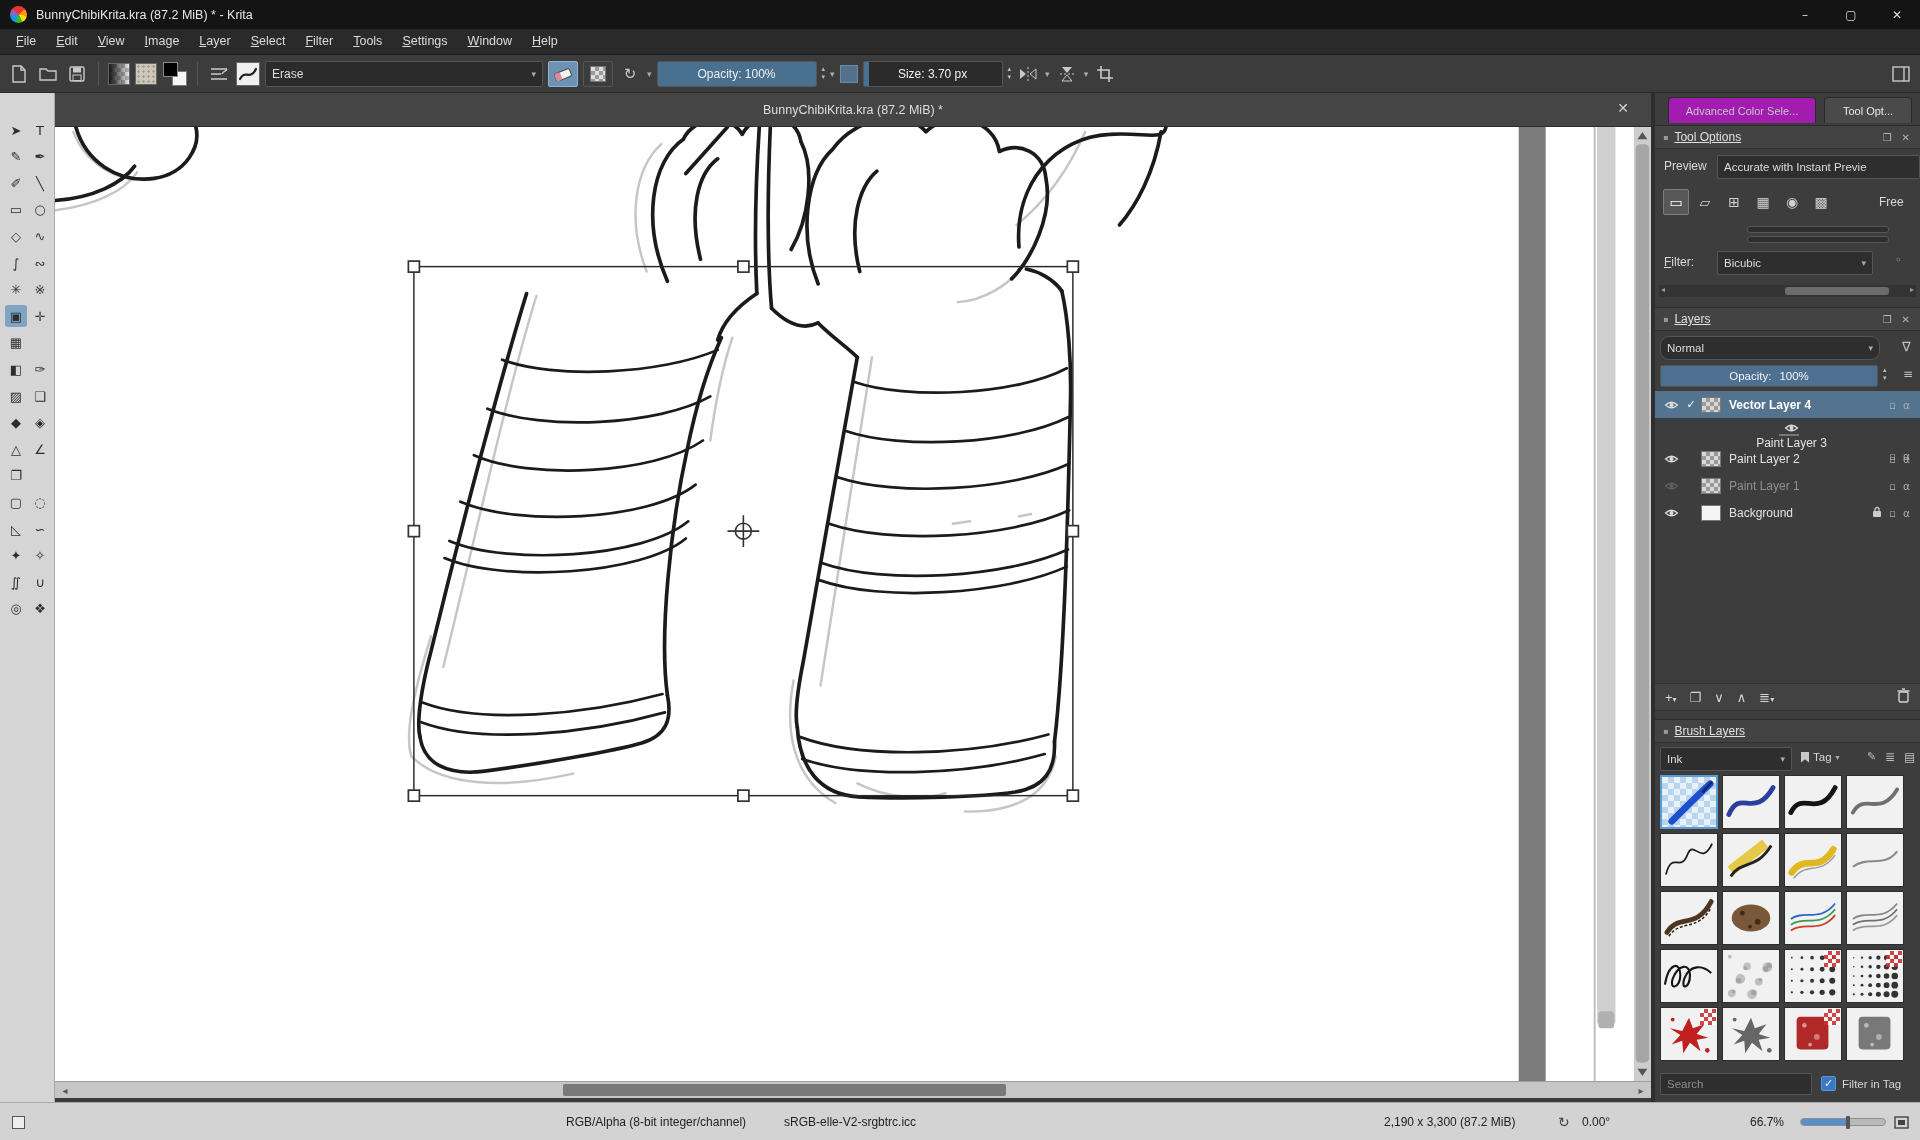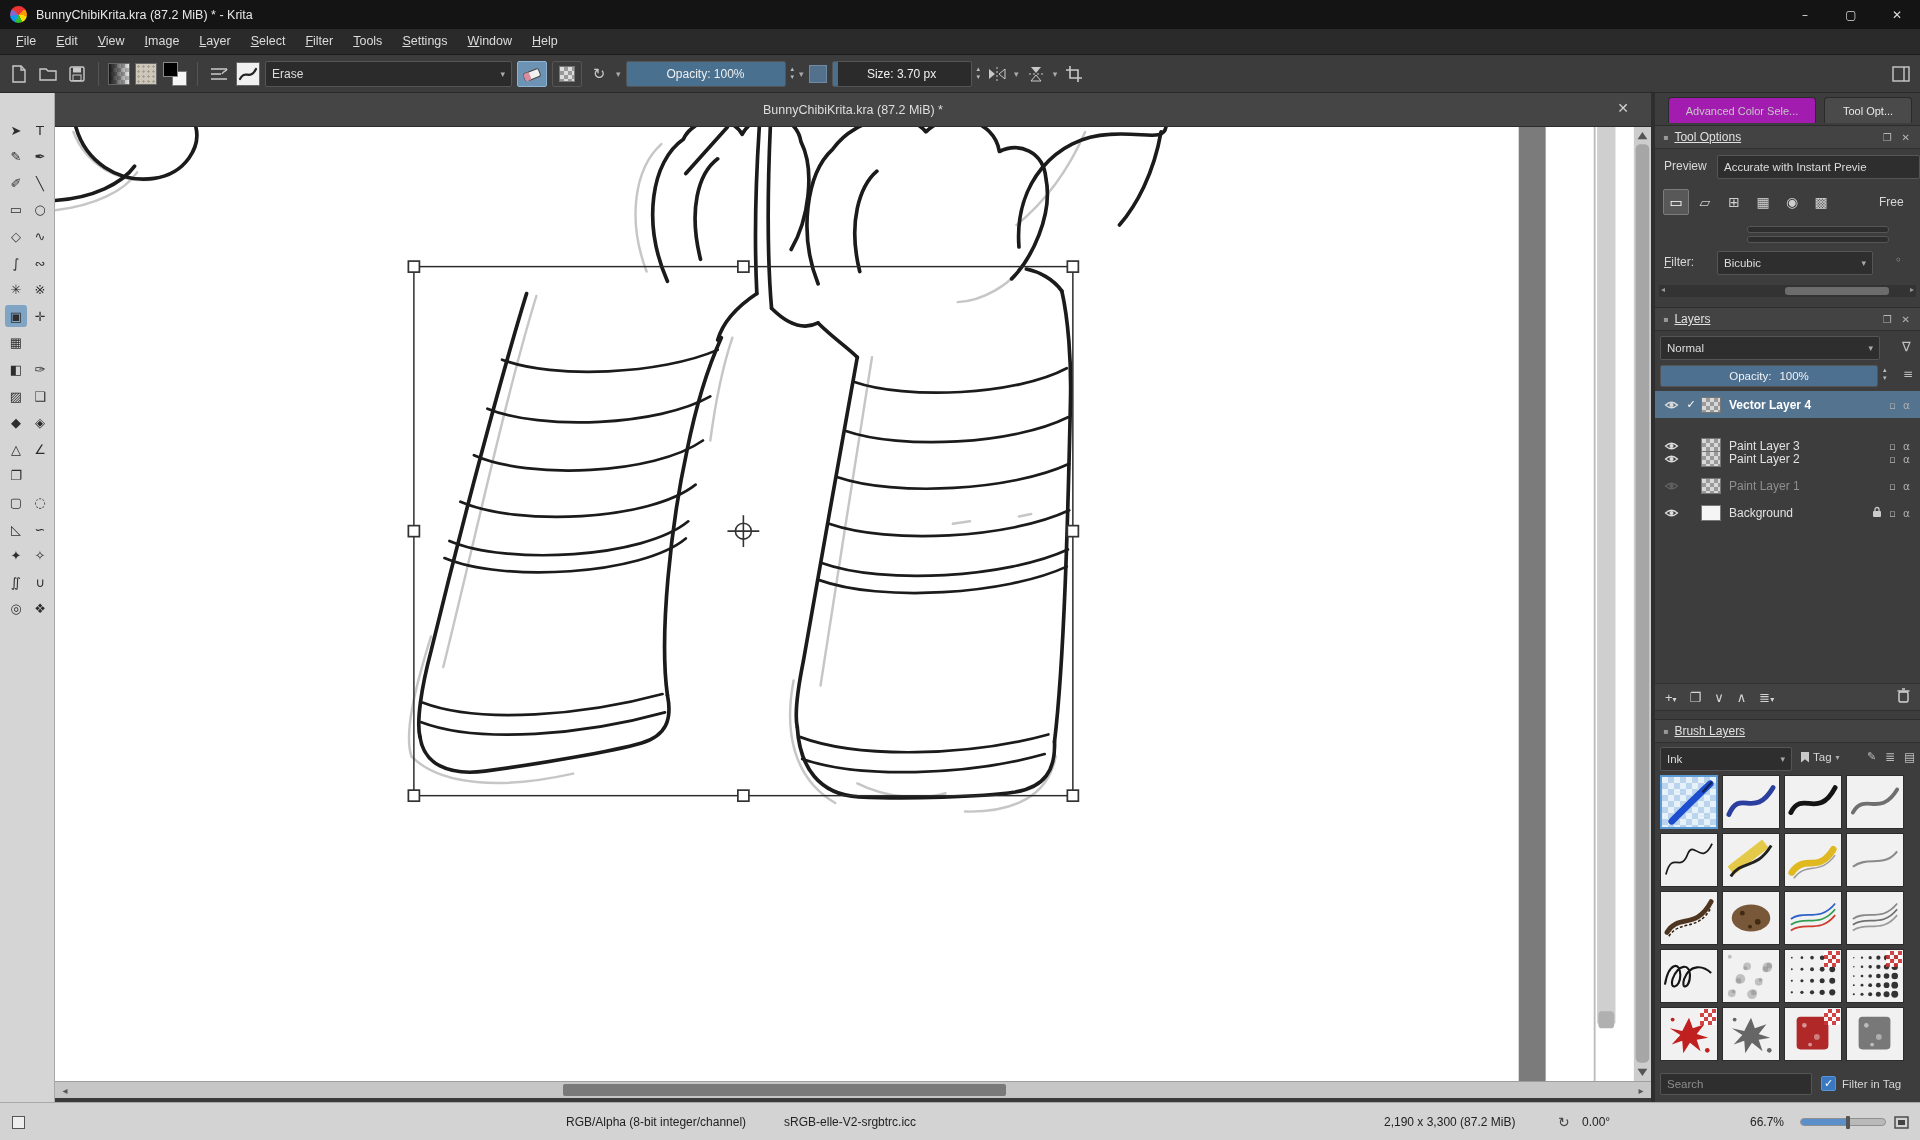--- a/index.html
+++ b/index.html
@@ -28,21 +28,21 @@
   .swatch { width:22px; height:22px; border:1px solid #666; }
   .swatch.gradient { background-image:linear-gradient(to right, rgba(20,20,20,1), rgba(20,20,20,0)),
      conic-gradient(#b5b5b5 25%, #e9e9e9 0 50%, #b5b5b5 0 75%, #e9e9e9 0); background-size:100% 100%, 8px 8px; }
   .swatch.pattern { background:#cdc6ba; background-image:radial-gradient(#a89f8e 1px, transparent 1.4px); background-size:5px 5px; }
   .fgbg { position:relative; width:26px; height:26px; }
   .fgbg .bg { position:absolute; right:1px; bottom:1px; width:15px; height:15px; background:#f5f5f5; border:1px solid #777; }
   .fgbg .fg { position:absolute; left:1px; top:1px; width:15px; height:15px; background:#000; border:1px solid #888; }
   .preset-thumb { width:24px; height:24px; background:#f0f0f0; border:1px solid #666; display:flex; align-items:center; justify-content:center; }
   .combo { height:26px; background:#2b2b2b; border:1px solid #555; border-radius:2px; display:flex; align-items:center; font-size:12px; color:#ddd; padding:0 6px; }
   .combo .caret { margin-left:auto; font-size:9px; color:#aaa; }
-  .erase-combo { width:247px; }
+  .erase-combo { width:278px; }
   .tool-toggle { width:30px; height:26px; border:1px solid #555; border-radius:2px; display:flex; align-items:center; justify-content:center; }
   .tool-toggle.active { background:#6d93b4; border-color:#8db3d4; }
   .slider-spin { position:relative; height:26px; background:#2b2b2b; border:1px solid #555; border-radius:2px; overflow:hidden; font-size:12px; }
   .slider-spin .fill { position:absolute; left:0; top:0; bottom:0; background:#49708f; }
   .slider-spin .lbl { position:absolute; inset:0; display:flex; align-items:center; justify-content:center; color:#f0f0f0; }
   .spincol { display:flex; flex-direction:column; justify-content:center; gap:1px; color:#bbb; font-size:7px; line-height:7px; }
   .small-caret { font-size:9px; color:#aaa; }
   .bluebox { width:18px; height:18px; background:#53708c; border:1px solid #6e8aa5; }
 
   
@@ -433,21 +433,21 @@
     </div>
 
     <div class="docker-header" style="top:214px">
       <span class="anchor glyph">▪</span>
       <span class="dtitle">Layers</span>
       <span class="hicons">
           <span class="glyph">❐</span>
           <span class="glyph">✕</span>
         </span>
     </div>
-    <div class="field" style="position:absolute; left:5px; top:243px; width:220px; height:24px;">
+    <div class="field" style="position:absolute; left:5px; top:243px; width:220px; height:24px;border-radius:9px;">
       <span>Normal</span>
         <span class="caret glyph">▾</span>
     </div>
     <div class="rp glyph" style="left:247px; top:246px; color:#c0c0c0; font-size:13px;">∇</div>
     <div class="opacity-slider" style="left:5px; top:272px; width:218px;">
       <div class="ofill"></div>
       <div class="olbl">
           <span>Opacity:</span>
           <span>100%</span>
         </div>
@@ -466,21 +466,21 @@
             </svg>
           </span>
           <span class="chk glyph">✓</span>
           <span class="thumb checker"></span>
           <span class="lname">Vector Layer 4</span>
           <span class="licons">
             <span class="glyph">▫</span>
             <span class="glyph">α</span>
           </span>
         </div>
-        <div class="layer-row" style="top: 339px;">
+        <div class="layer-row" style="top: 329px; flex-direction: column;">
           <span class="eye">
             <svg width="15" height="12" style="opacity:1">
               <path d="M1.5 6 Q7.5 0.5 13.5 6 Q7.5 11.5 1.5 6 Z" fill="none" stroke="#ddd" stroke-width="1.2"></path>
               <circle cx="7.5" cy="6" r="2" fill="#ddd"></circle>
             </svg>
           </span>
           <span class="chk glyph"></span>
           <span class="thumb checker"></span>
           <span class="lname">Paint Layer 3</span>
           <span class="licons">

